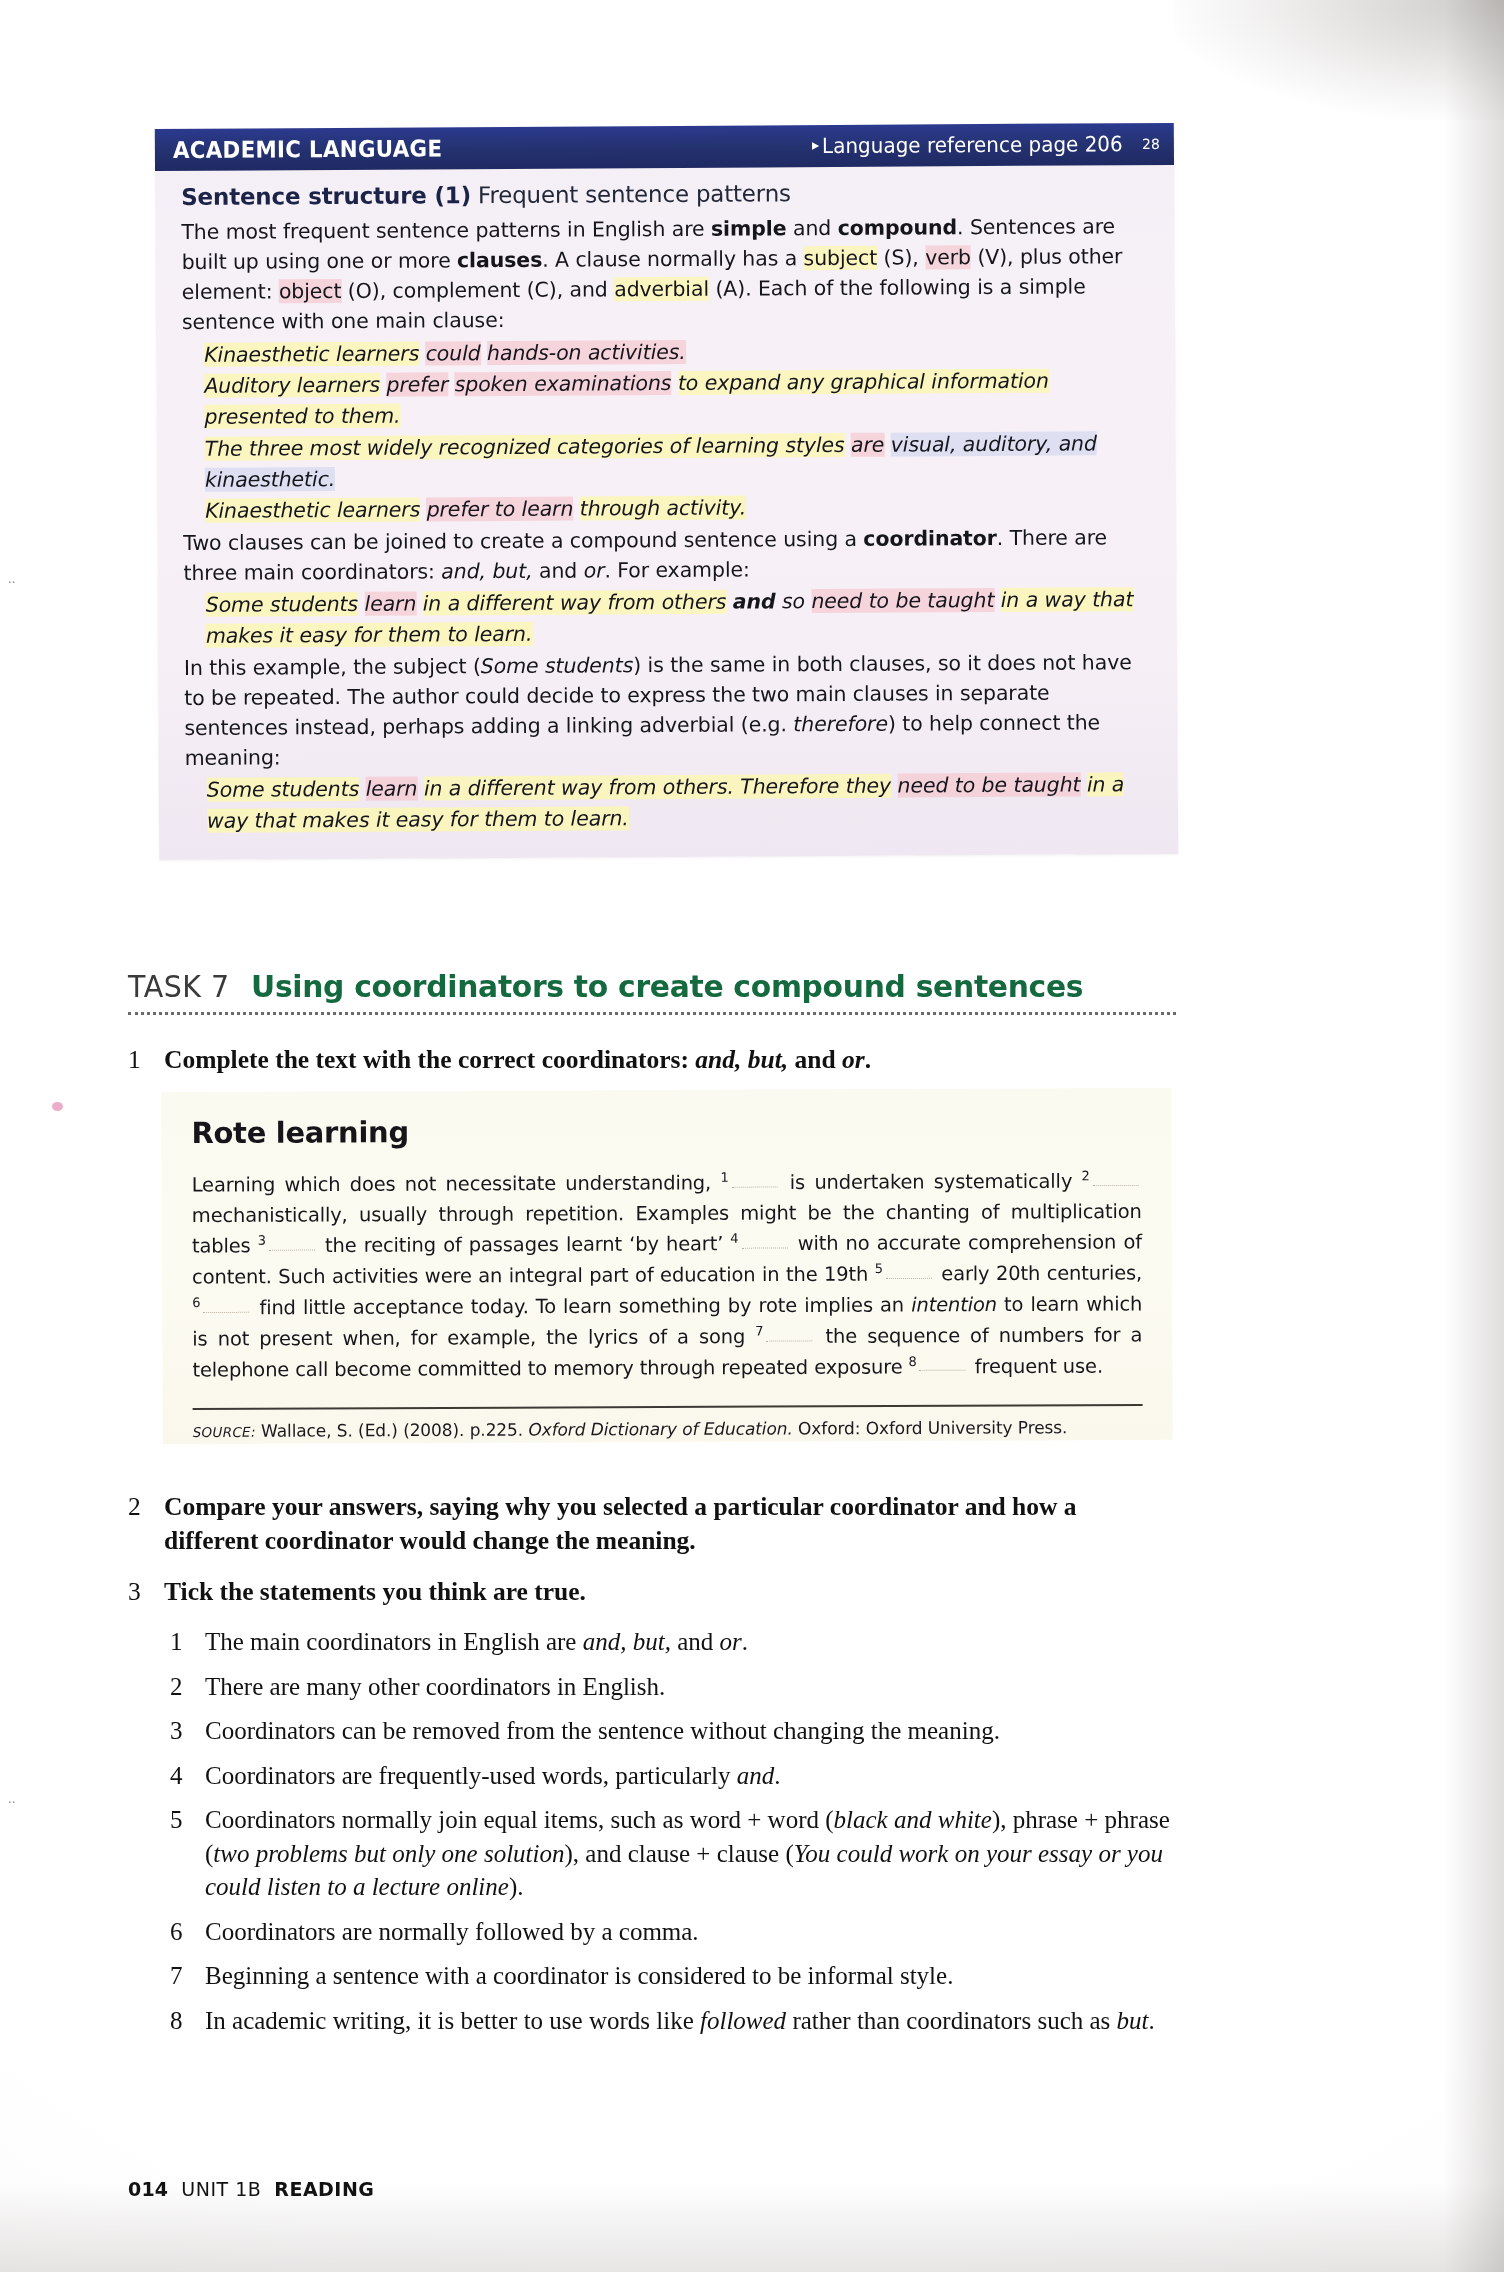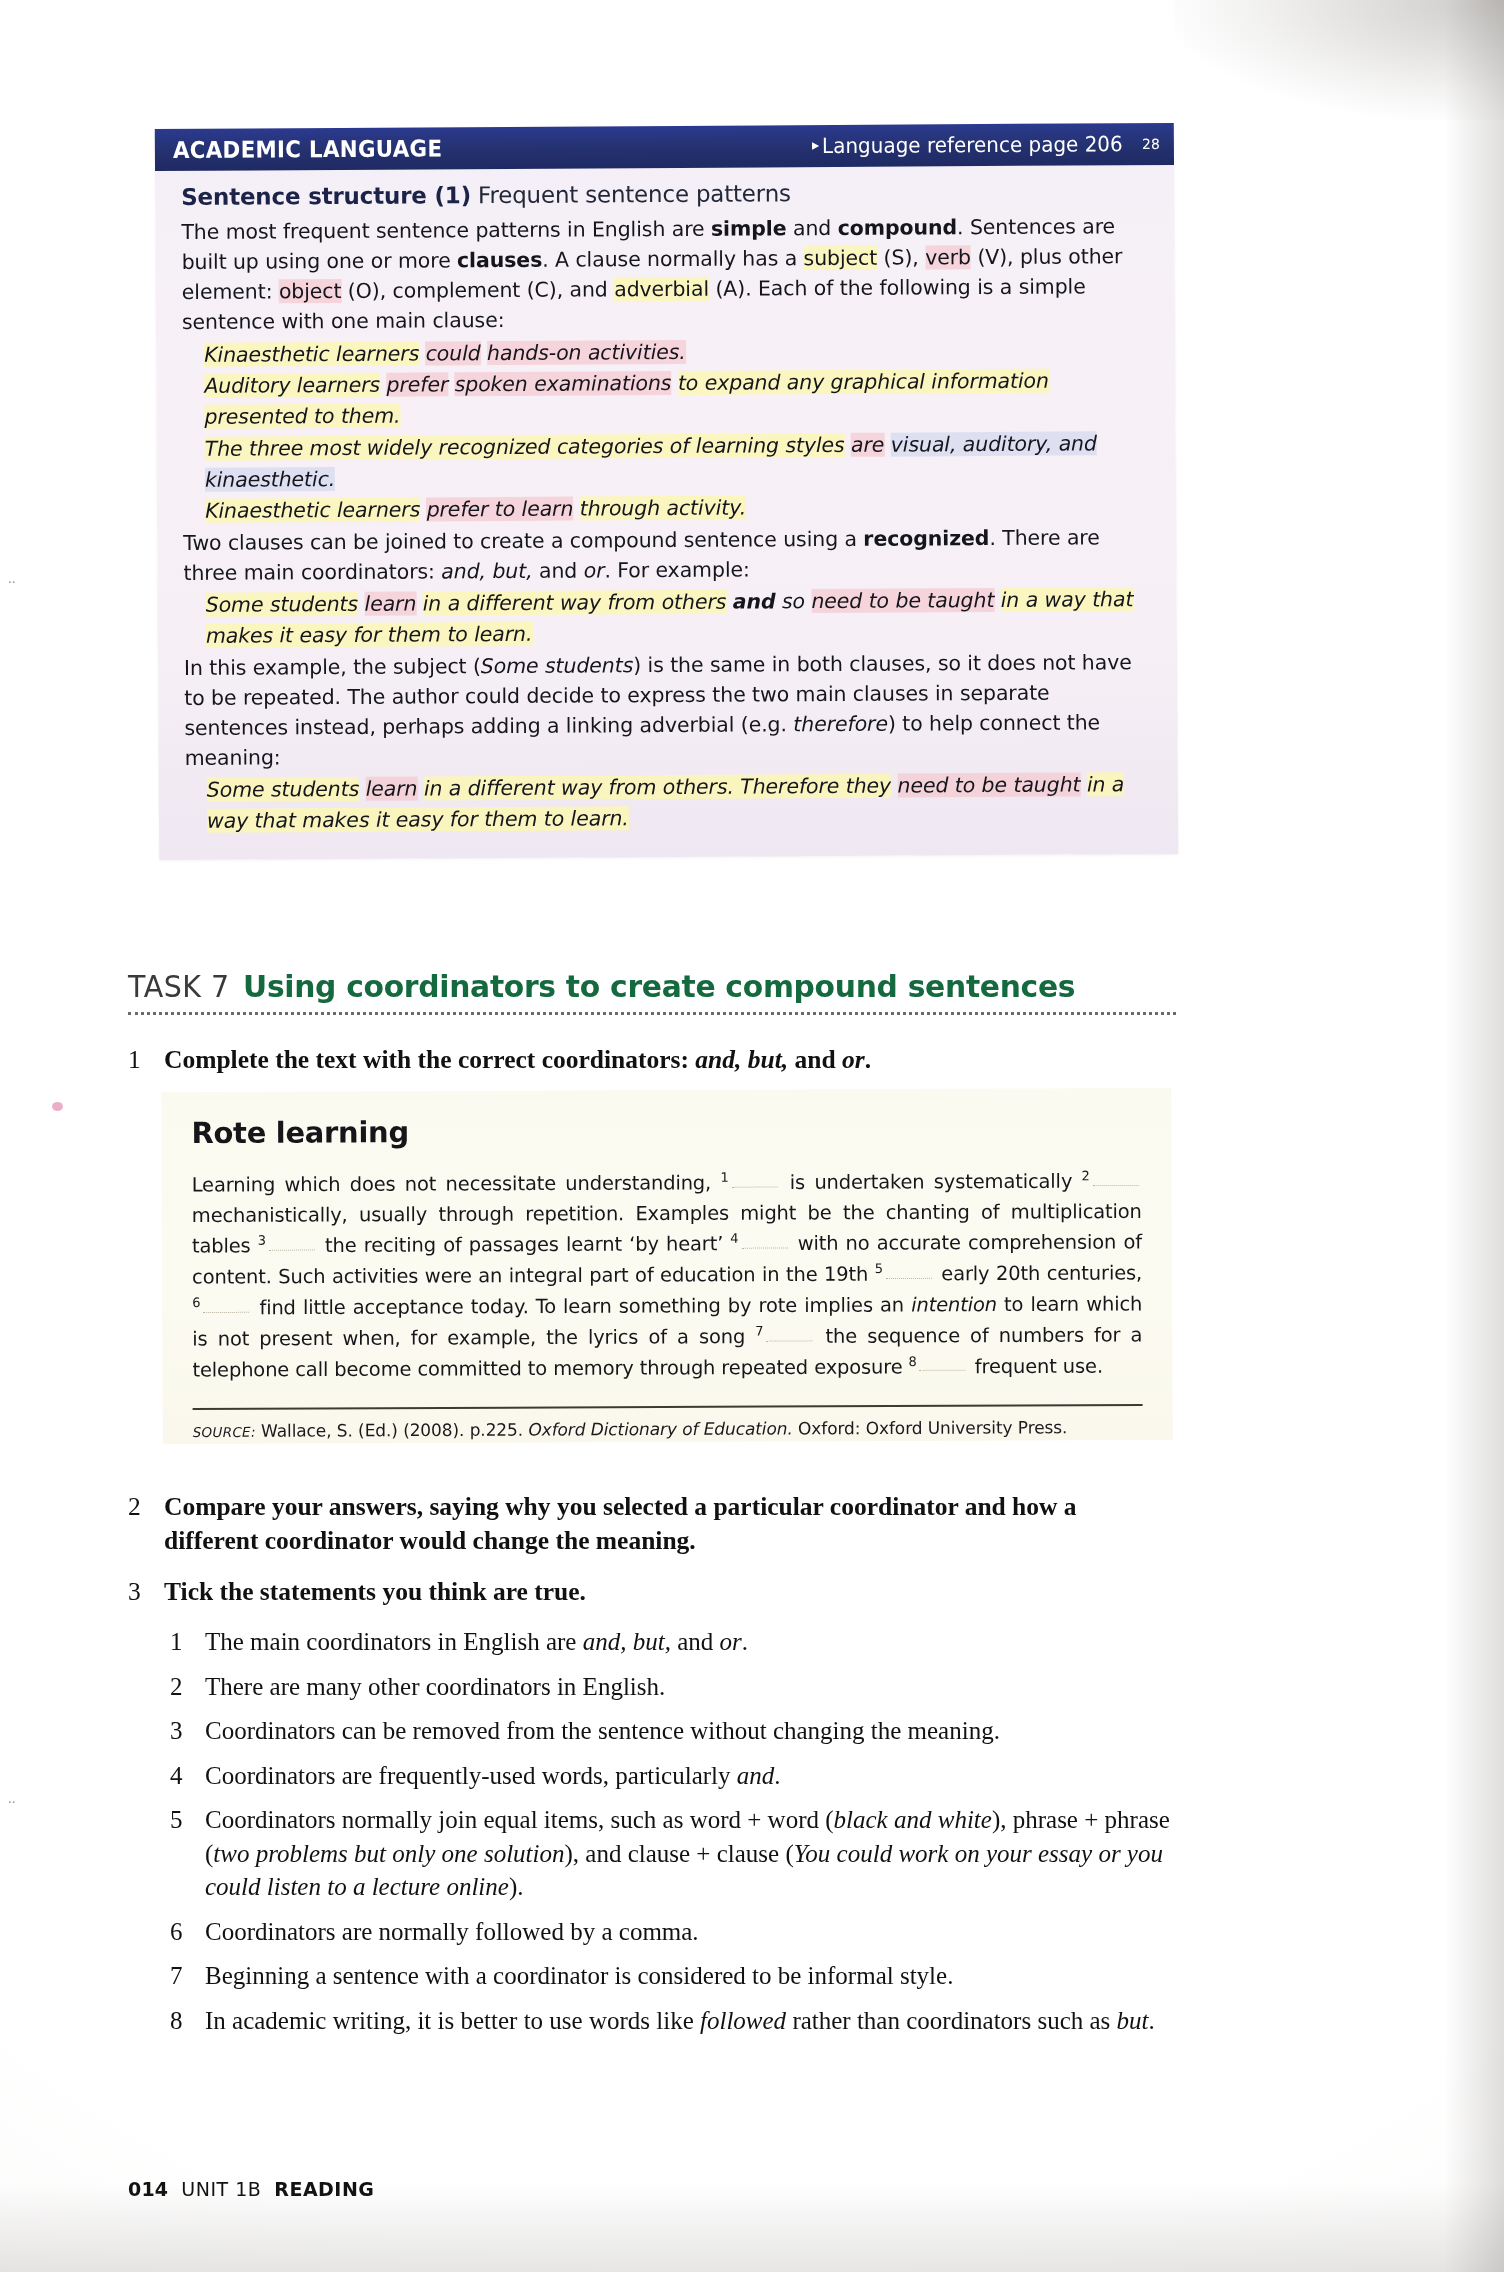--- a/index.html
+++ b/index.html
@@ -144,21 +144,21 @@
   
   .task-wrap {
     position: absolute;
     left: 128px;
     top: 968px;
     width: 1050px;
   }
   .task-head {
     display: flex;
     align-items: baseline;
-    gap: 8px;
+    gap: 16px;
     padding-bottom: 6px;
   }
   .task-label {
     font-family: "DejaVu Sans", sans-serif;
     font-size: 30px;
     color: #3a3a3a;
     letter-spacing: 0.5px;
     transform: scaleX(0.95);
     transform-origin: left;
   }
@@ -338,21 +338,21 @@
         <span class="light">Frequent sentence patterns</span>
       </div>
 
       <p class="al-para">The most frequent sentence patterns in English are <span class="bold">simple</span> and <span class="bold">compound</span>. Sentences are built up using one or more <span class="bold">clauses</span>. A clause normally has a <span class="hl-y">subject</span> (S), <span class="hl-p">verb</span> (V), plus other element: <span class="hl-p">object</span> (O), complement (C), and <span class="hl-y">adverbial</span> (A). Each of the following is a simple sentence with one main clause:</p>
 
       <p class="al-example"><span class="hl-y">Kinaesthetic learners</span> <span class="hl-p">could</span> <span class="hl-p">hands-on activities.</span></p>
       <p class="al-example"><span class="hl-y">Auditory learners</span> <span class="hl-p">prefer</span> <span class="hl-p">spoken examinations</span> <span class="hl-y">to expand any graphical information presented to them.</span></p>
       <p class="al-example"><span class="hl-y">The three most widely recognized categories of learning styles</span> <span class="hl-p">are</span> <span class="hl-b">visual, auditory, and kinaesthetic.</span></p>
       <p class="al-example"><span class="hl-y">Kinaesthetic learners</span> <span class="hl-p">prefer to learn</span> <span class="hl-y">through activity.</span></p>
 
-      <p class="al-para">Two clauses can be joined to create a compound sentence using a <span class="bold">recognized</span>. There are three main coordinators: <span class="ital">and, but,</span> and <span class="ital">or</span>. For example:</p>
+      <p class="al-para">Two clauses can be joined to create a compound sentence using a <span class="bold">coordinator</span>. There are three main coordinators: <span class="ital">and, but,</span> and <span class="ital">or</span>. For example:</p>
 
       <p class="al-example"><span class="hl-y">Some students</span> <span class="hl-p">learn</span> <span class="hl-y">in a different way from others</span> <span class="bold-i">and</span> so <span class="hl-p">need to be taught</span> <span class="hl-y">in a way that makes it easy for them to learn.</span></p>
 
       <p class="al-para">In this example, the subject (<span class="ital">Some students</span>) is the same in both clauses, so it does not have to be repeated. The author could decide to express the two main clauses in separate sentences instead, perhaps adding a linking adverbial (e.g. <span class="ital">therefore</span>) to help connect the meaning:</p>
 
       <p class="al-example"><span class="hl-y">Some students</span> <span class="hl-p">learn</span> <span class="hl-y">in a different way from others. Therefore they</span> <span class="hl-p">need to be taught</span> <span class="hl-y">in a way that makes it easy for them to learn.</span></p>
     </div>
   </div>
 
   <div class="task-wrap">

